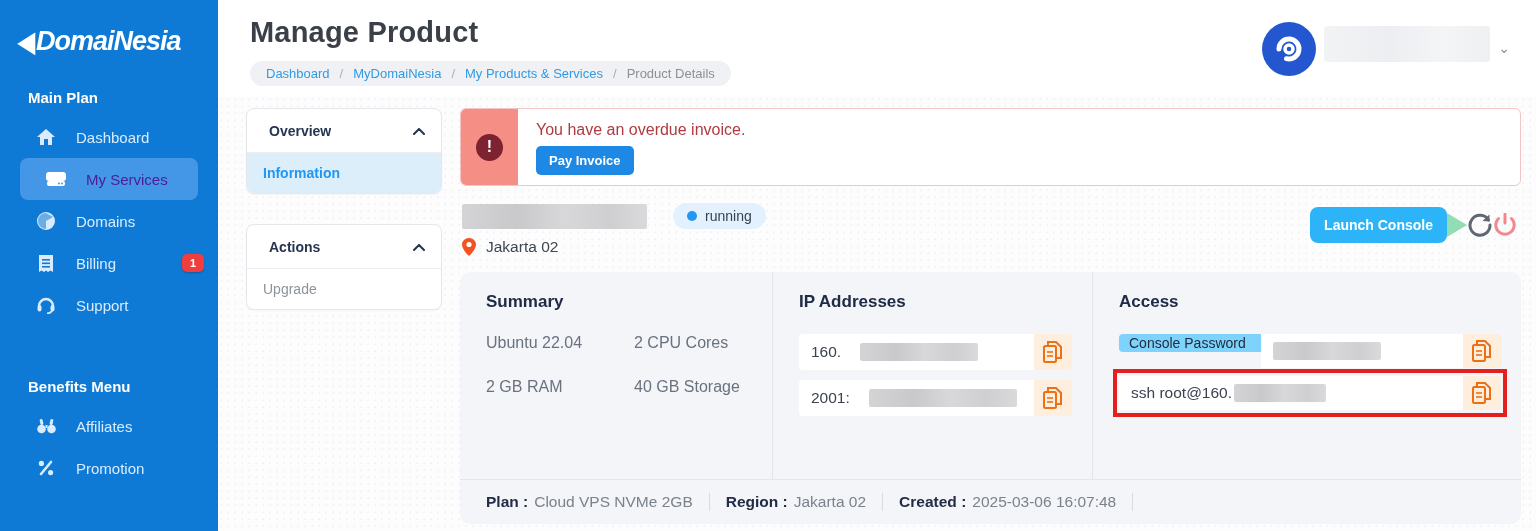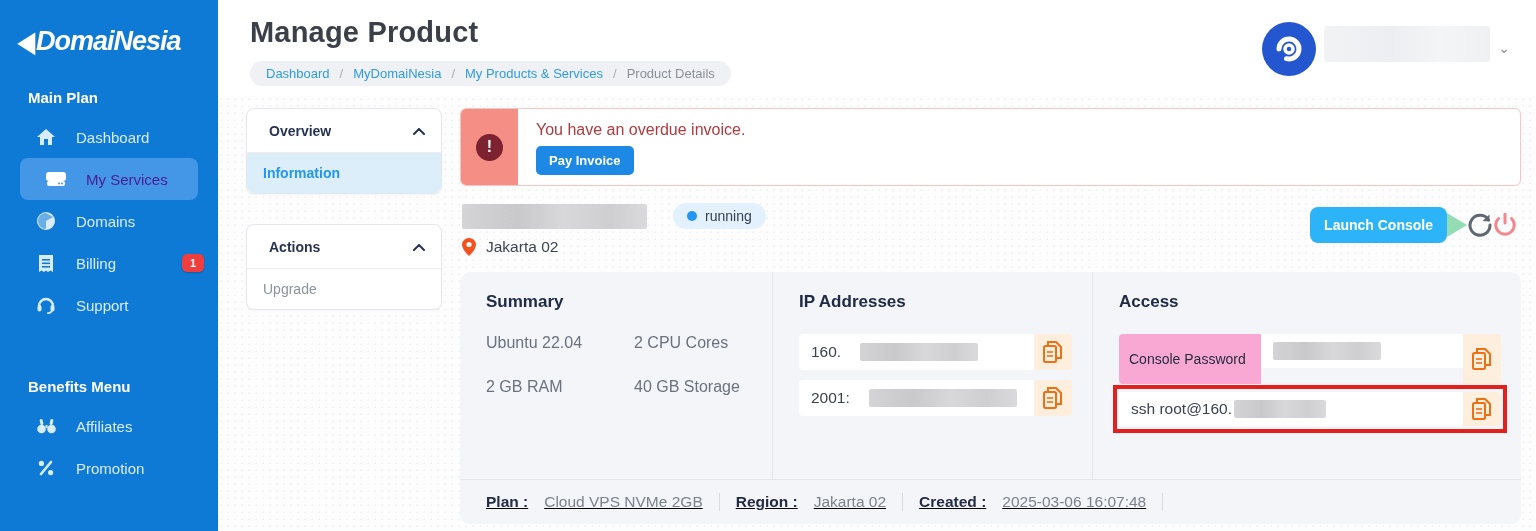--- a/index.html
+++ b/index.html
@@ -89,35 +89,35 @@
   .col-ip { width:320px; flex:0 0 320px; border-left:1px solid #e2e5ea; }
   .col-access { flex:1; border-left:1px solid #e2e5ea; }
   .sect-heading { font-size:17px; font-weight:bold; color:#202b46; margin-bottom:22px; }
   .summary-grid { display:grid; grid-template-columns:130px auto; row-gap:26px; column-gap:18px;
     font-size:16px; color:#6a7280; }
   .io-row { display:flex; align-items:stretch; margin-bottom:10px; position:relative; }
   .io-value { background:#fff; border-radius:4px 0 0 4px; display:flex; align-items:center;
     padding:0 12px; font-size:15.5px; color:#3b4250; height:36px; flex:1; gap:19px; }
   .copy-chip { width:38px; background:#fdeede; border-radius:0 4px 4px 0; display:flex;
     align-items:center; justify-content:center; cursor:pointer; border:none; flex:0 0 38px; }
-  .access-label { background:#f9a8d4; color:#242c3d; font-size:14px; display:flex; align-items:center;
-    padding:0 10px; width:142px; flex:0 0 142px; border-radius:4px 0 0 4px; height:50px; }
+  .access-label { background:#7dd3fc; color:#242c3d; font-size:14px; display:flex; align-items:center;
+    padding:0 10px; width:142px; flex:0 0 142px; border-radius:4px 0 0 4px; height:18px; }
   .access-value { background:#fff; display:flex; align-items:center; padding:0 12px; flex:1;
     font-size:15.5px; color:#3b4250; height:34px; gap:2px; }
   .access-row { display:flex; align-items:stretch; margin-bottom:8px; position:relative; }
   .access-row .io-value, .access-row .access-value { height:34px; }
   .annotation-box { position:absolute; inset:-7px -6px; border:4px solid #e3201d;
     pointer-events:none; z-index:3; }
 
   .redact { display:inline-block; background:linear-gradient(90deg,#d4d4d6,#c9c9cc 30%,#d8d8da 55%,#cfcfd2 80%,#dadadc); border-radius:2px; }
   .redact.light { background:linear-gradient(90deg,#f2f3f5,#eceef1 40%,#f4f5f7 70%,#eef0f2); }
 
   .card-footer { border-top:1px solid #e3e6eb; padding:13px 26px; display:flex; gap:0;
     font-size:15.5px; align-items:center; }
-  .foot-item { padding:0 16px; border-right:1px solid #d8dbe0; display:flex; gap:16px;text-decoration:underline; }
+  .foot-item { padding:0 16px; border-right:1px solid #d8dbe0; display:flex; gap:6px; }
   .foot-item:first-child { padding-left:0; }
   .foot-label { font-weight:bold; color:#232c45; }
   .foot-value { color:#7b828c; }
 </style>
 </head>
 <body>
 
 <aside class="sidebar">
   <div class="logo">
     <span class="tri">◀</span>

